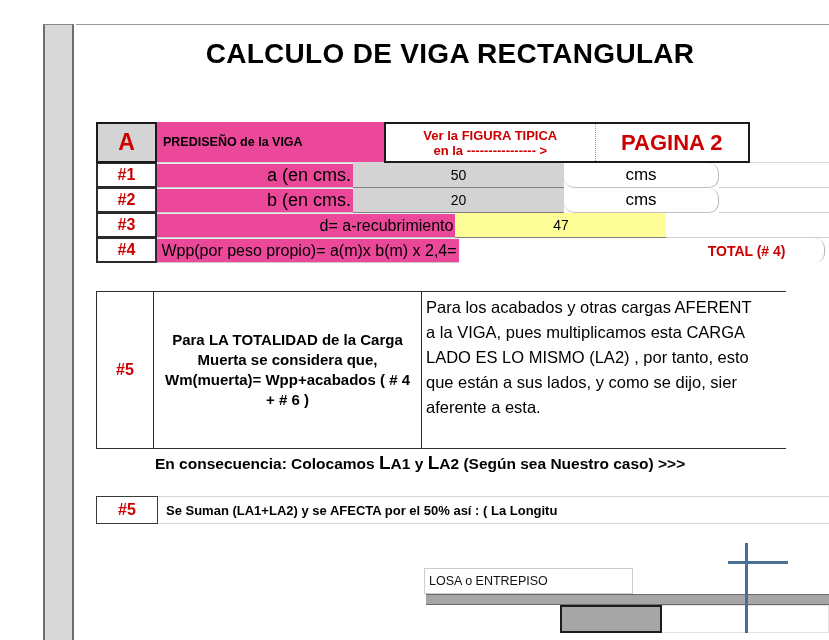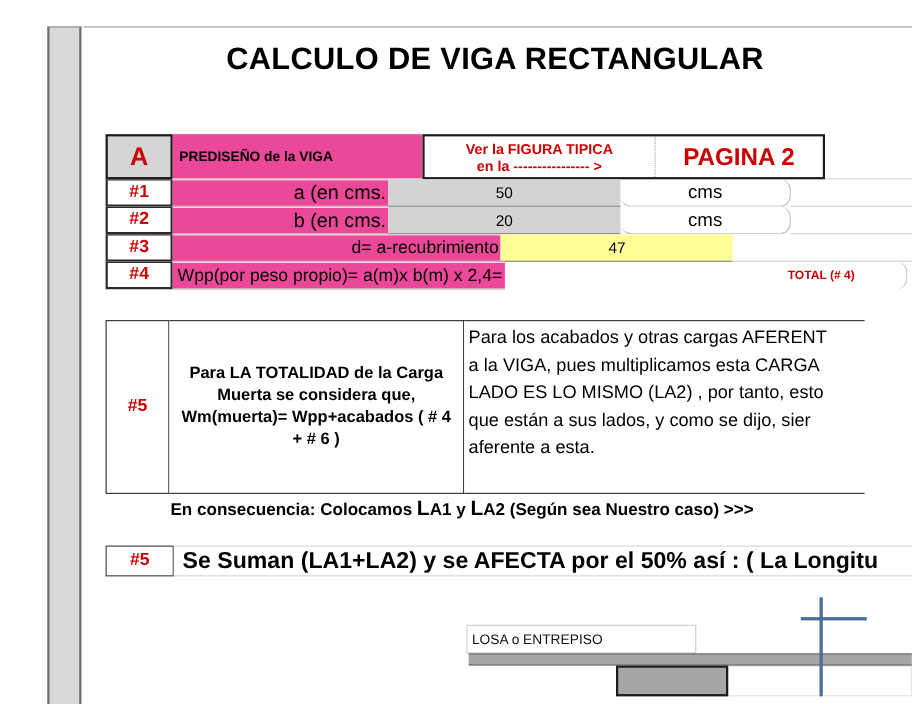--- a/index.html
+++ b/index.html
@@ -145,21 +145,21 @@
     justify-content: center;
     font-size: 17px;
     white-space: nowrap;
     overflow: hidden;
     border-radius: 10px;
   }
   .c-unit.tiny { font-size: 11.5px; }
   .c-unit.total {
     color: #cc0000;
     font-weight: bold;
-    font-size: 11px;
+    font-size: 14px;
     border-bottom: none;
   }
   .c-tail {
     flex: 1 1 auto;
     box-sizing: border-box;
     border-bottom: 1px solid #cfcfcf;
   }
   .c-tail.none { border: none; }
 
   
@@ -288,21 +288,21 @@
   .r5-text {
     flex: 1 1 auto;
     box-sizing: border-box;
     border-top: 1px solid #d5d5d5;
     border-bottom: 1px solid #d5d5d5;
     background: #ffffff;
     display: flex;
     align-items: center;
     padding-left: 8px;
     font-weight: bold;
-    font-size: 21px;
+    font-size: 13px;
     white-space: nowrap;
     overflow: hidden;
   }
 
   
   .diagram {
     position: absolute;
     left: 400px; top: 535px;
     width: 429px;
     height: 105px;

